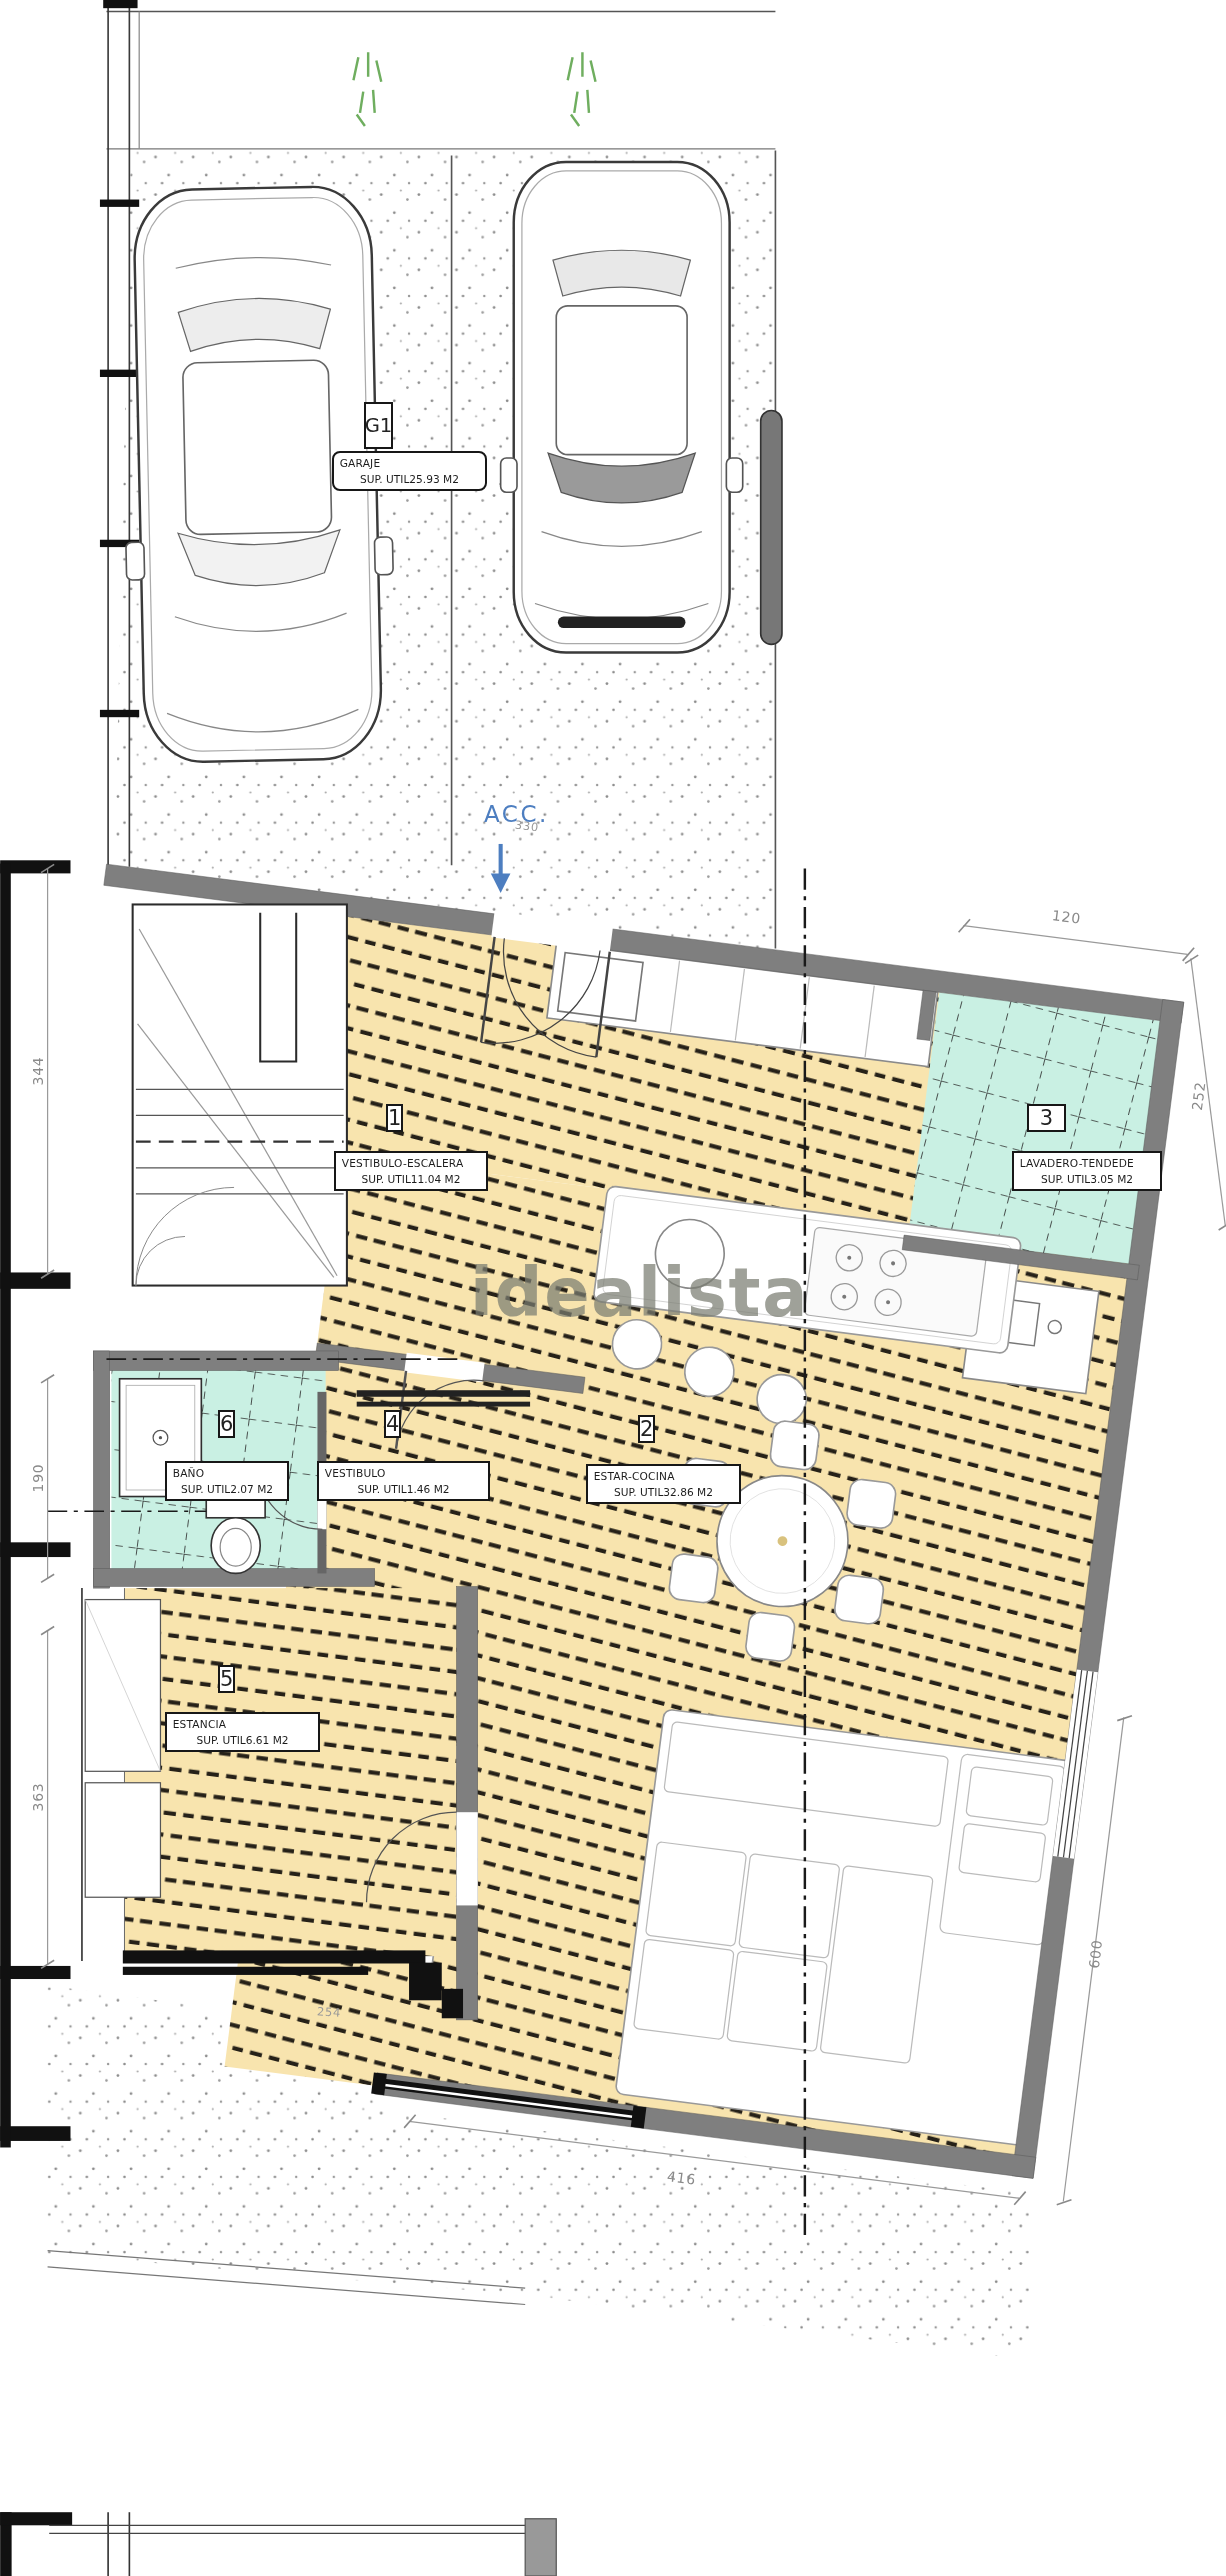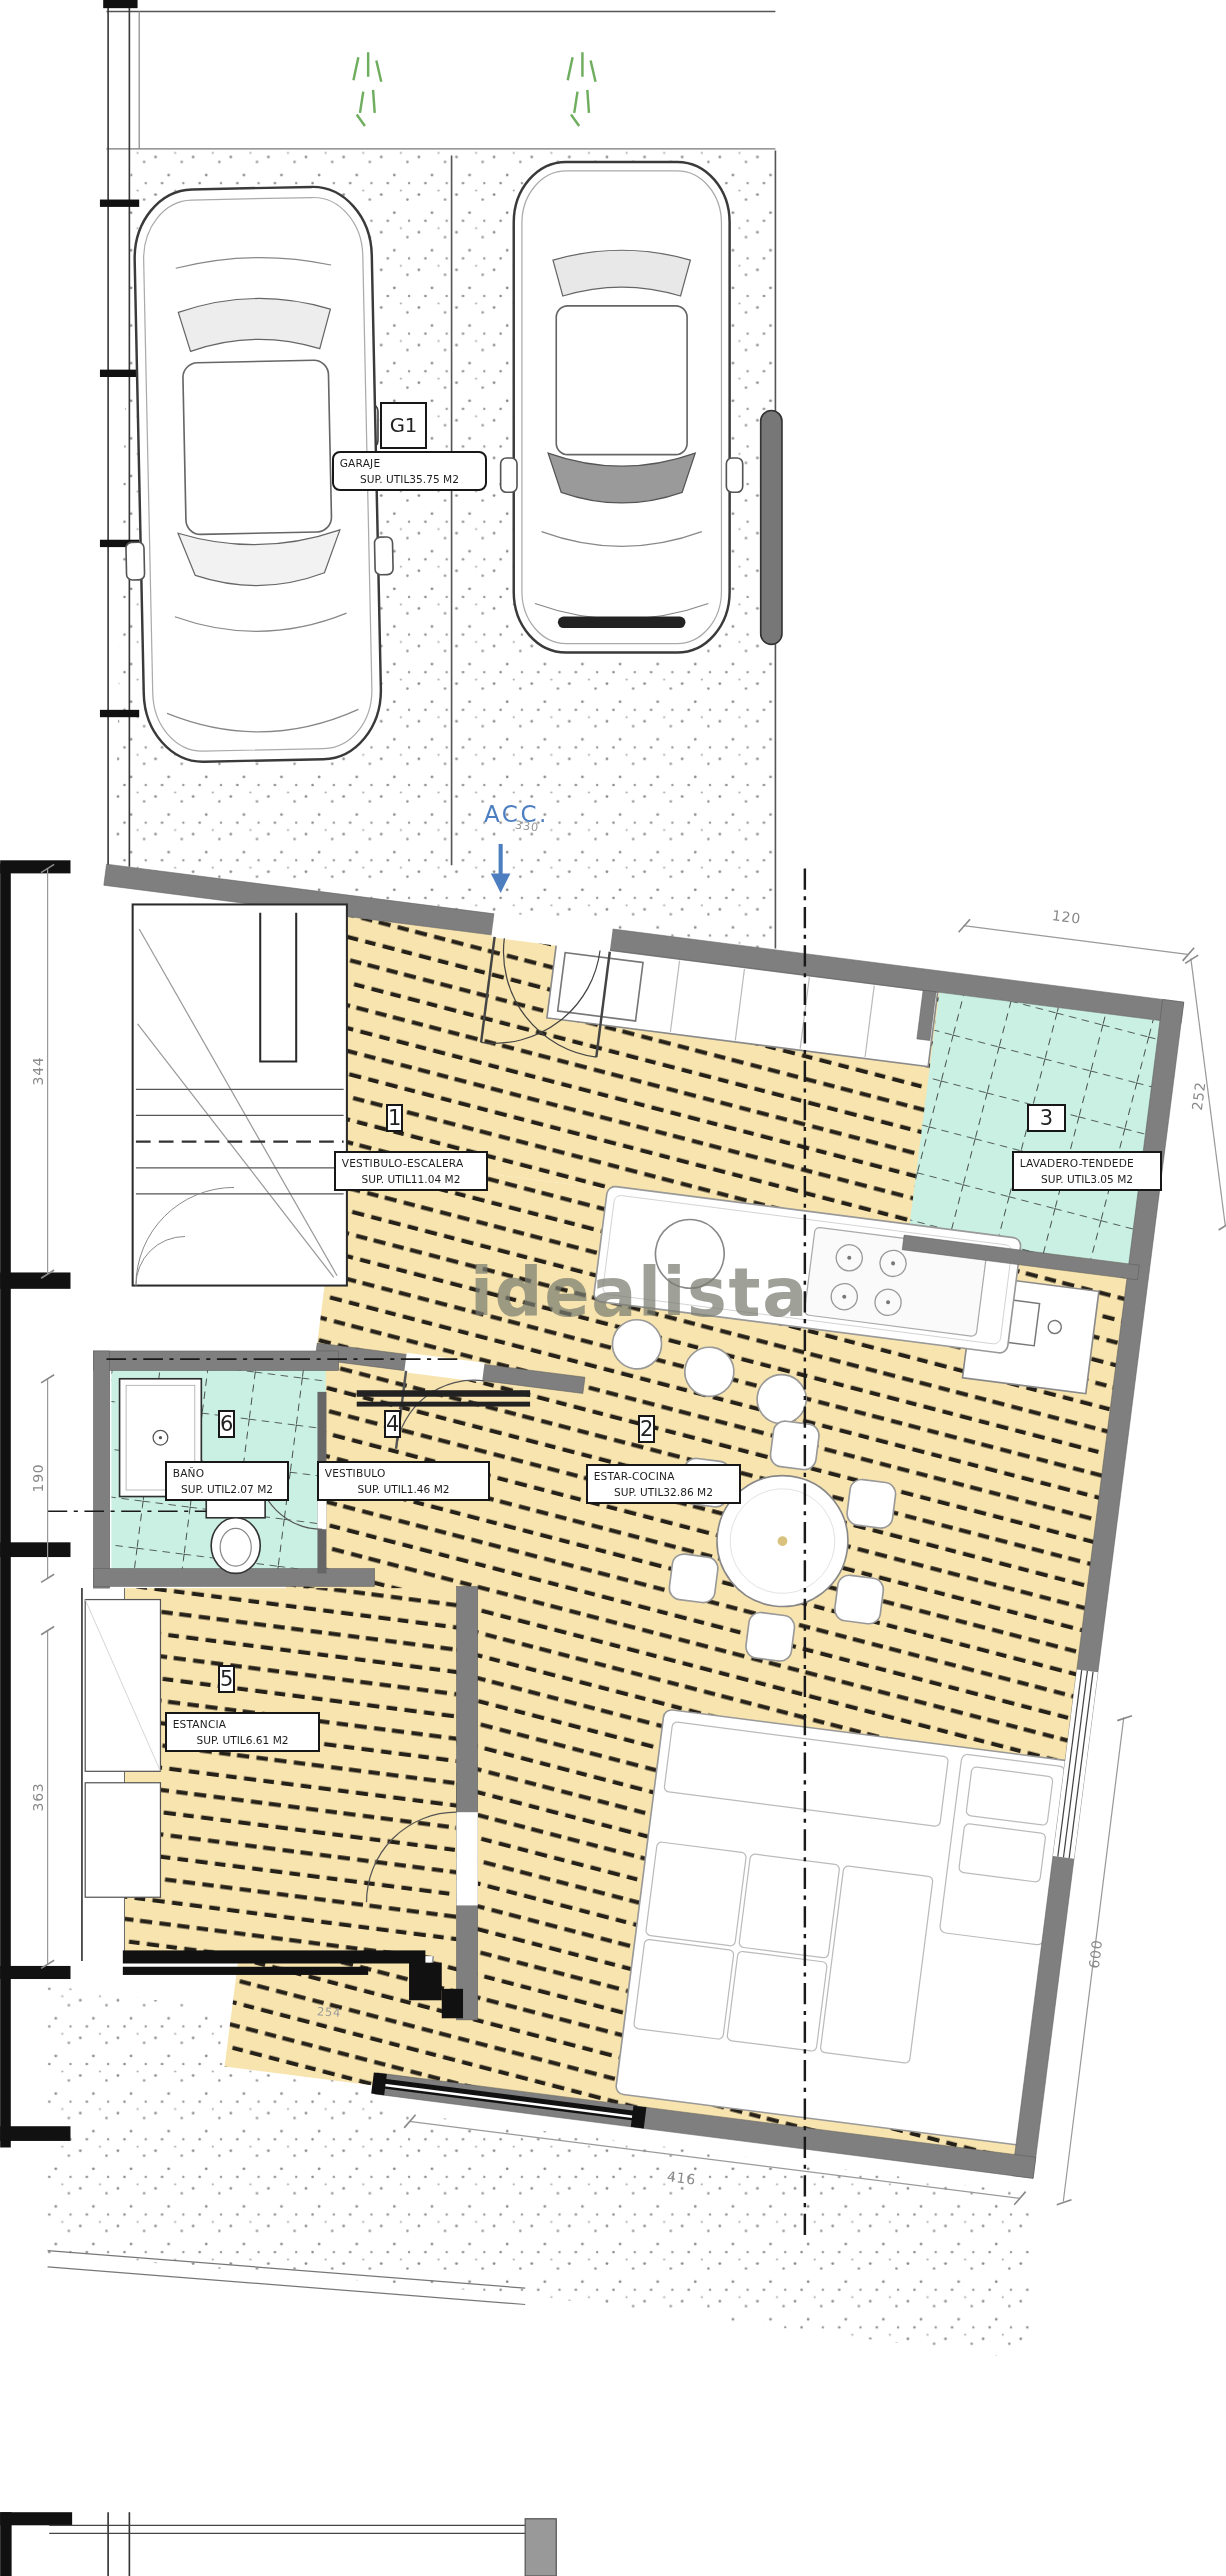--- a/index.html
+++ b/index.html
@@ -345,26 +345,26 @@
 
   <g>
     <line x1="612" y1="1032" x2="612" y2="1072" stroke="#4d7ec0" stroke-width="5"></line>
     <polygon points="600,1068 624,1068 612,1092" fill="#4d7ec0"></polygon>
   </g>
 </svg>
 
 <div id="watermark">idealista</div>
 <div id="acc">ACC.</div>
 
-<div class="numbox" style="left:380px;top:402px;width:47px;height:47px;font-size:19.6px;">G1</div>
+<div class="numbox" style="left:364px;top:402px;width:29px;height:47px;font-size:19.6px;">G1</div>
 <div class="roomlabel" style="left:332px;top:451px;width:155px;border-radius:8px;">
   <div class="rl-name">GARAJE</div>
   <div class="rl-area">
     <span>SUP. UTIL</span>
-        <span>35.75 M2</span>
+        <span>25.93 M2</span>
   </div>
 </div>
 
 <div class="numbox" style="left:386px;top:1104px;">1</div>
 <div class="roomlabel" style="left:334px;top:1151px;width:154px;">
   <div class="rl-name">VESTIBULO-ESCALERA</div>
   <div class="rl-area">
     <span>SUP. UTIL</span>
         <span>11.04 M2</span>
   </div>

